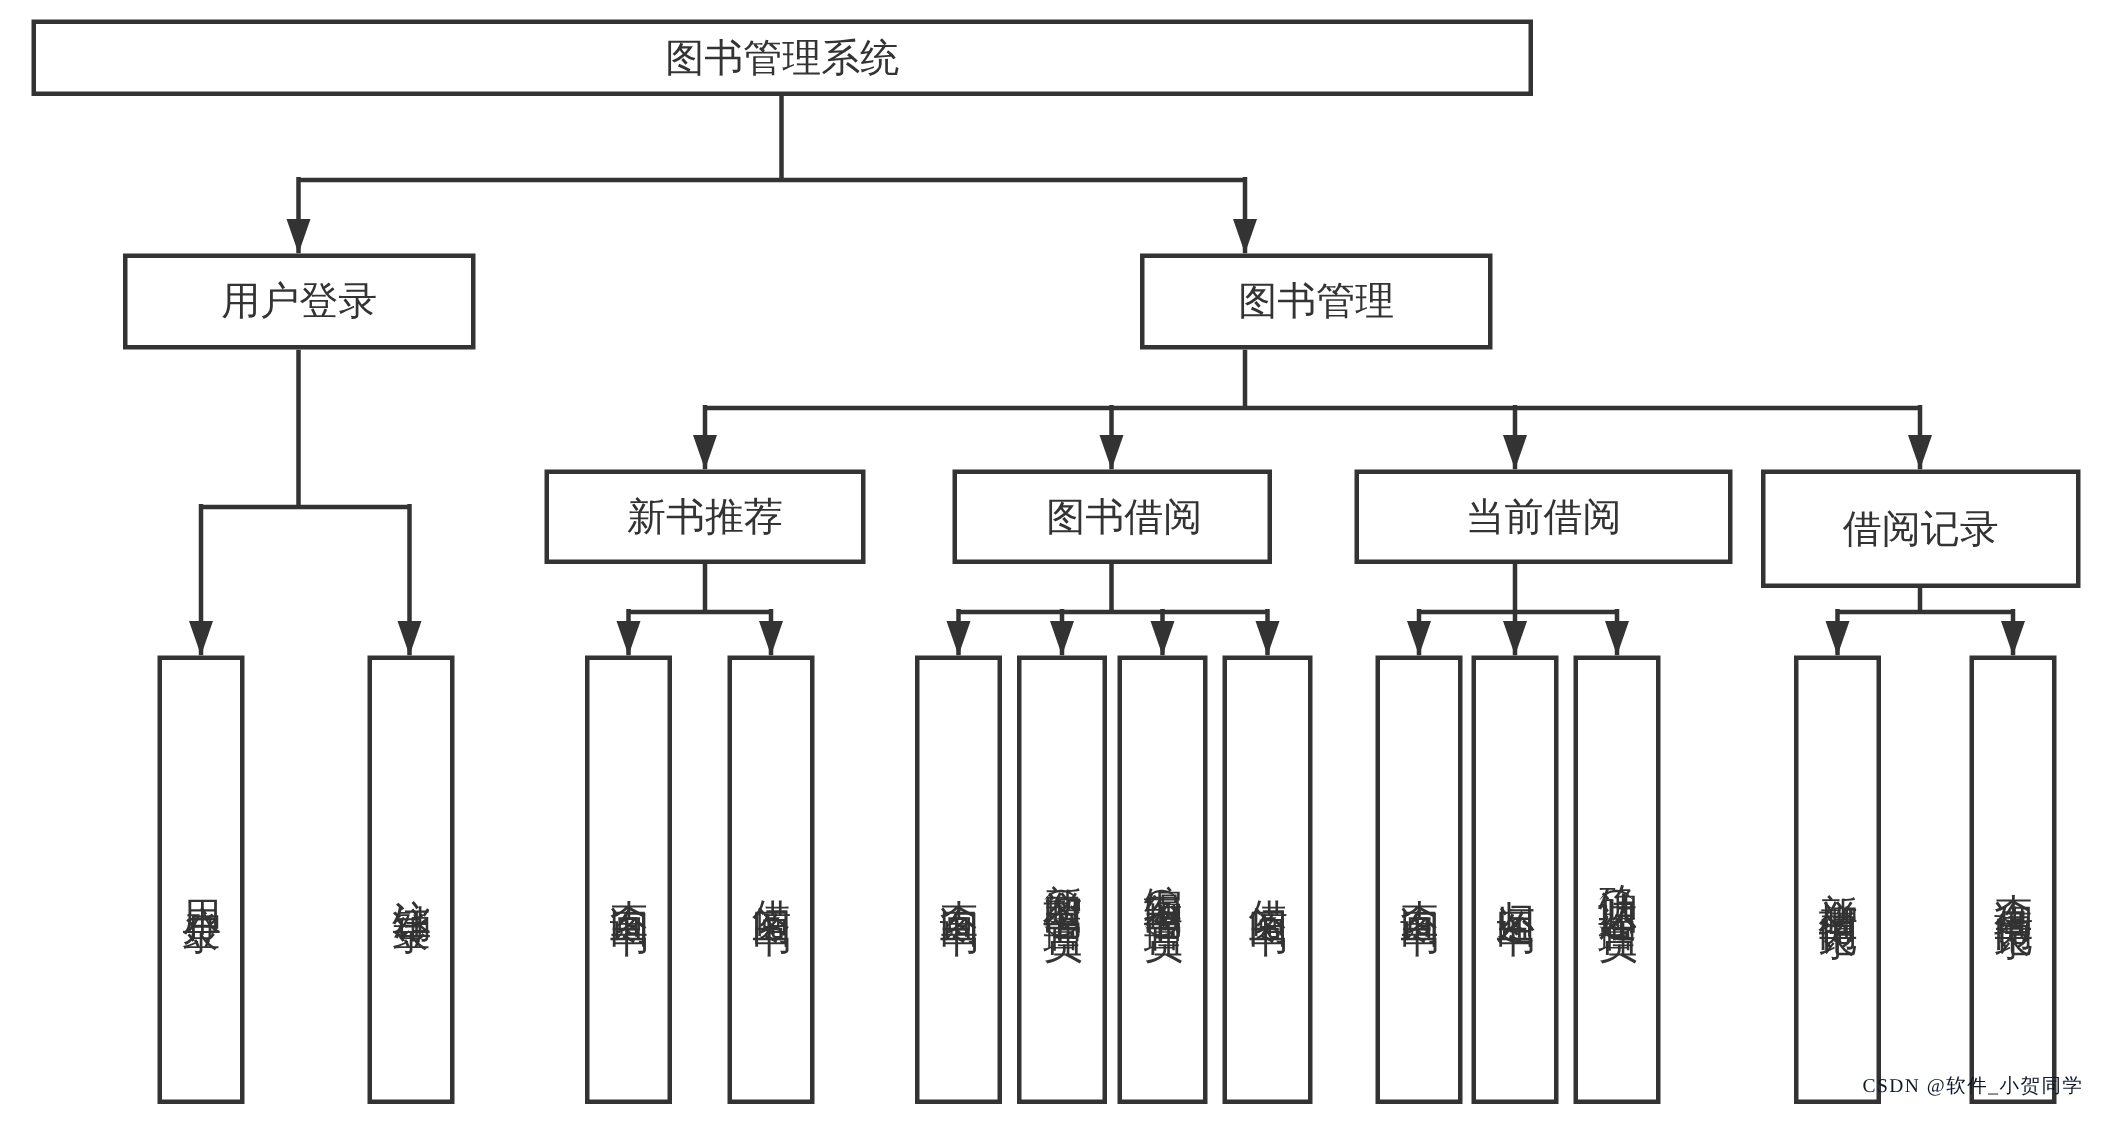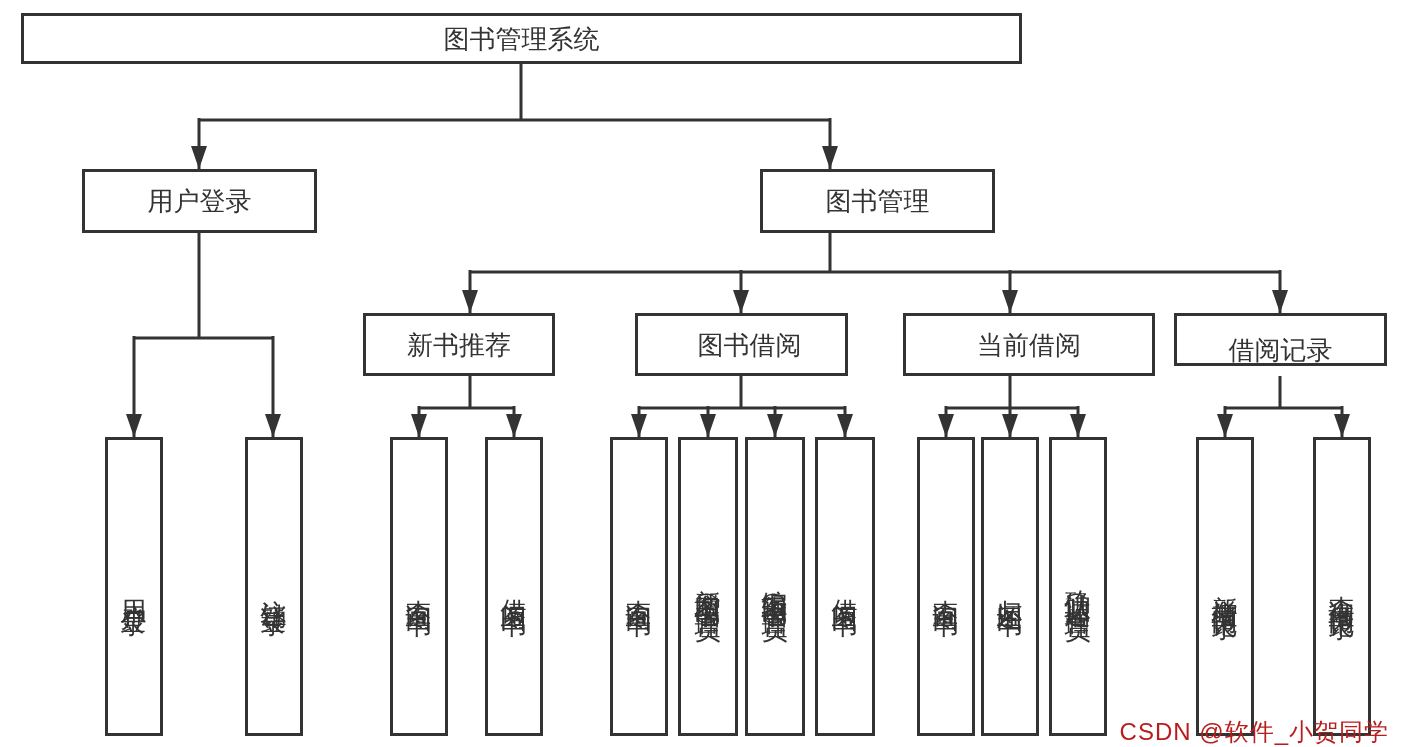--- a/index.html
+++ b/index.html
@@ -1,21 +1,21 @@
 <!DOCTYPE html>
 <html><head>
 <meta charset="utf-8">
 <style>
   html, body { margin: 0; padding: 0; background: #ffffff; }
   #stage {
     position: relative;
     width: 1405px;
     height: 747px;
     background: #ffffff;
-    font-family: Liberation Sans, sans-serif;
+    font-family: Liberation Serif, serif;
     overflow: hidden;
   }
   #wires {
     position: absolute;
     left: 0; top: 0;
     width: 1405px; height: 747px;
     z-index: 1;
   }
   #wires path.line { stroke: #333333; stroke-width: 3; fill: none; }
   #wires path.arrow { fill: #333333; stroke: none; }
@@ -42,46 +42,46 @@
     line-height: 1;
     letter-spacing: 4px;
     white-space: nowrap;
   }
   
   .n-root   { left: 21px;  top: 13px;  width: 1001px; height: 51px; }
   
   .n-l2-a   { left: 82px;  top: 169px; width: 235px; height: 64px; }
   .n-l2-b   { left: 713px; top: 169px; width: 235px; height: 64px; margin-left: 47px; }
   
-  .n-l3-a   { left: 363px;  top: 313px; width: 192px; height: 63px; }
+  .n-l3-a   { left: 363px;  top: 313px; width: 214px; height: 63px; }
   .n-l3-b   { left: 635px;  top: 313px; width: 213px; height: 63px; padding-left: 16px; }
   .n-l3-c   { left: 903px;  top: 313px; width: 252px; height: 63px; }
-  .n-l3-d   { left: 1174px; top: 313px; width: 213px; height: 53px; align-items: flex-end; }
+  .n-l3-d   { left: 1174px; top: 313px; width: 213px; height: 79px; }
   
   .leaf     { top: 437px; height: 299px; width: 58px; }
   .lf-1  { left: 105px; }
   .lf-2  { left: 245px; }
   .lf-3  { left: 390px; }
   .lf-4  { left: 485px; }
   .lf-5  { left: 610px; }
   .lf-6  { left: 678px; width: 60px; }
   .lf-7  { left: 745px; width: 60px; }
   .lf-8  { left: 815px; width: 60px; }
   .lf-9  { left: 917px; }
   .lf-10 { left: 981px; }
   .lf-11 { left: 1049px; }
   .lf-12 { left: 1196px; }
   .lf-13 { left: 1313px; }
   #watermark {
     position: absolute;
     right: 16px;
     top: 716px;
-    font-size: 24px;
+    font-size: 13px;
     line-height: 1.3;
-    color: #b91c1c;
+    color: #0f172a;
     letter-spacing: 1px;
     white-space: nowrap;
     z-index: 3;
   }
 </style>
 </head>
 <body>
 
 <div id="stage">
 

